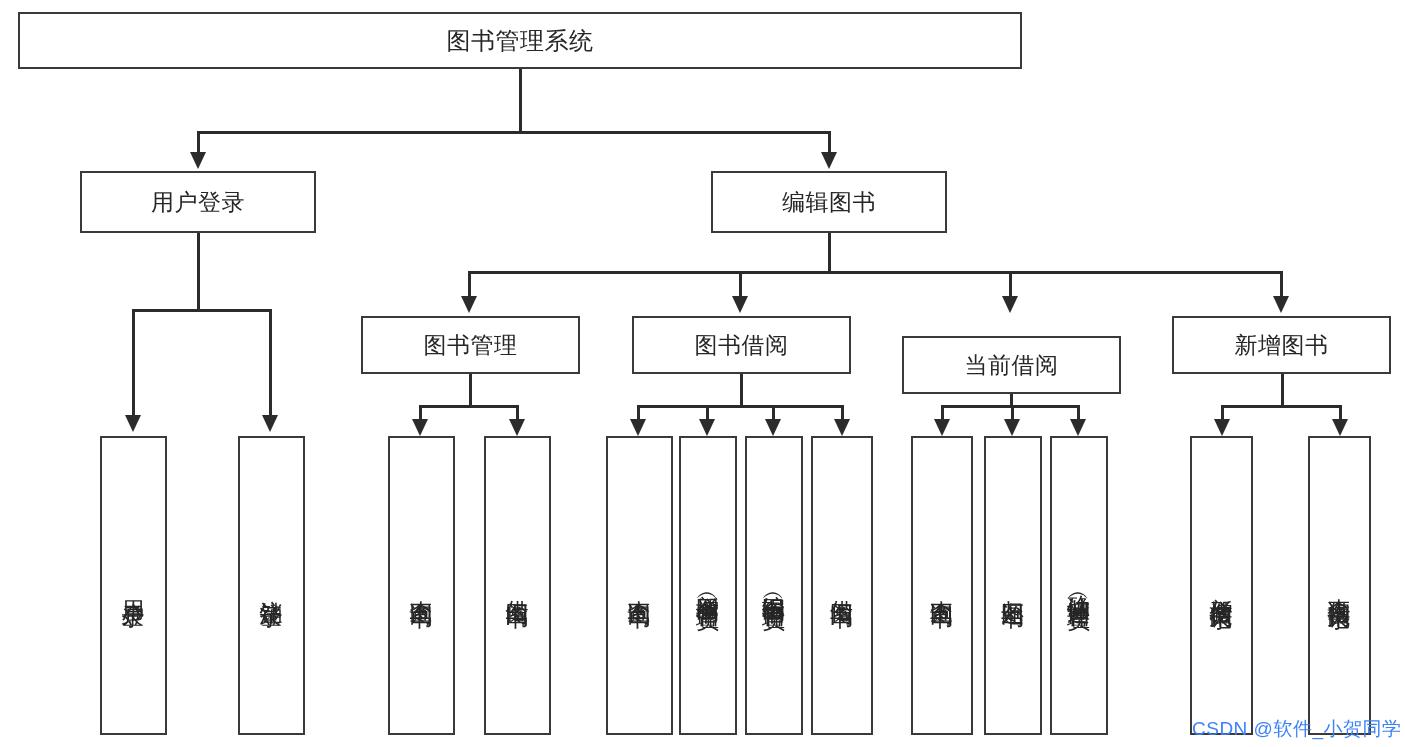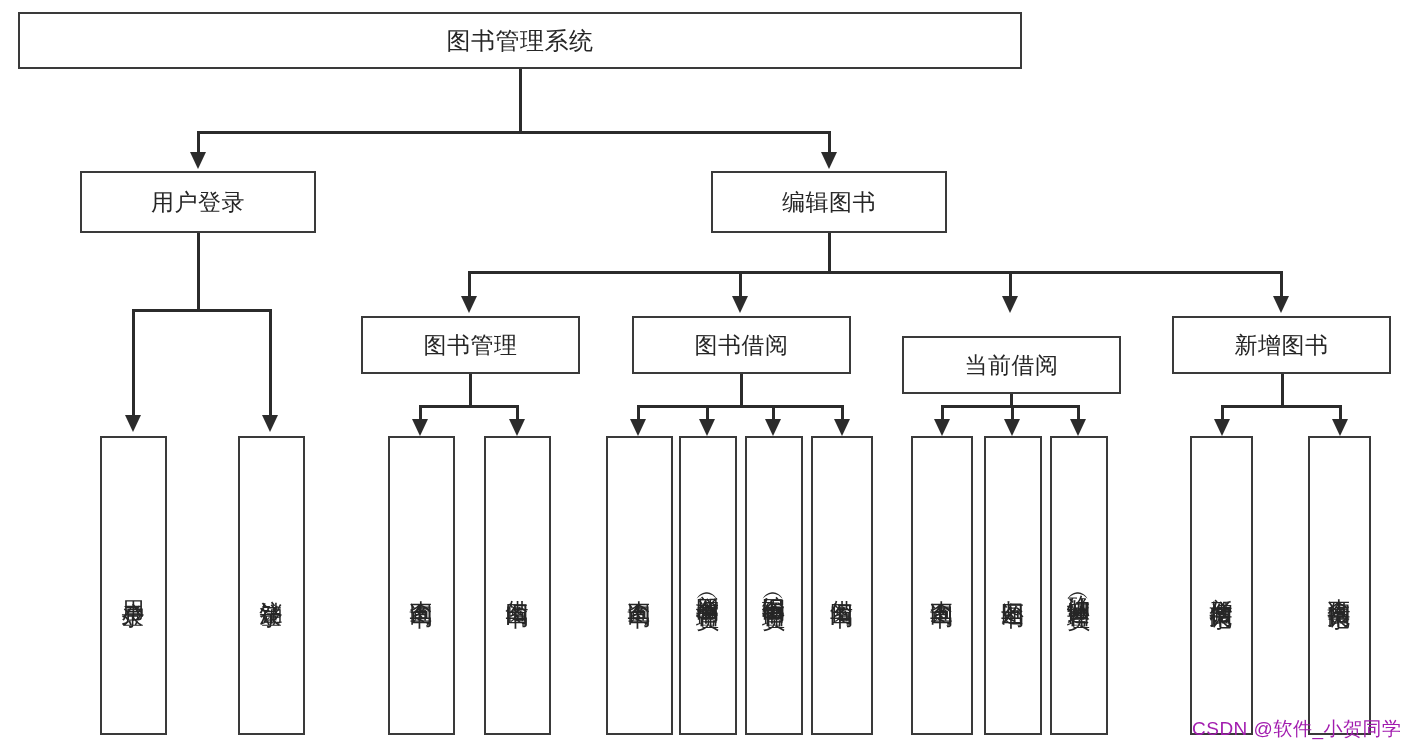--- a/index.html
+++ b/index.html
@@ -64,21 +64,21 @@
   .arrow {
     position: absolute;
     width: 0;
     height: 0;
     border-left: 8px solid transparent;
     border-right: 8px solid transparent;
     border-top: 17px solid #2b2b2b;
   }
   .watermark {
     position: absolute;
-    color: #a21caf;
+    color: #3b82f6;
     font-size: 19px;
     white-space: nowrap;
     letter-spacing: 0.5px;
   }
 </style>
 </head>
 <body>
 
 <div id="canvas">
 

